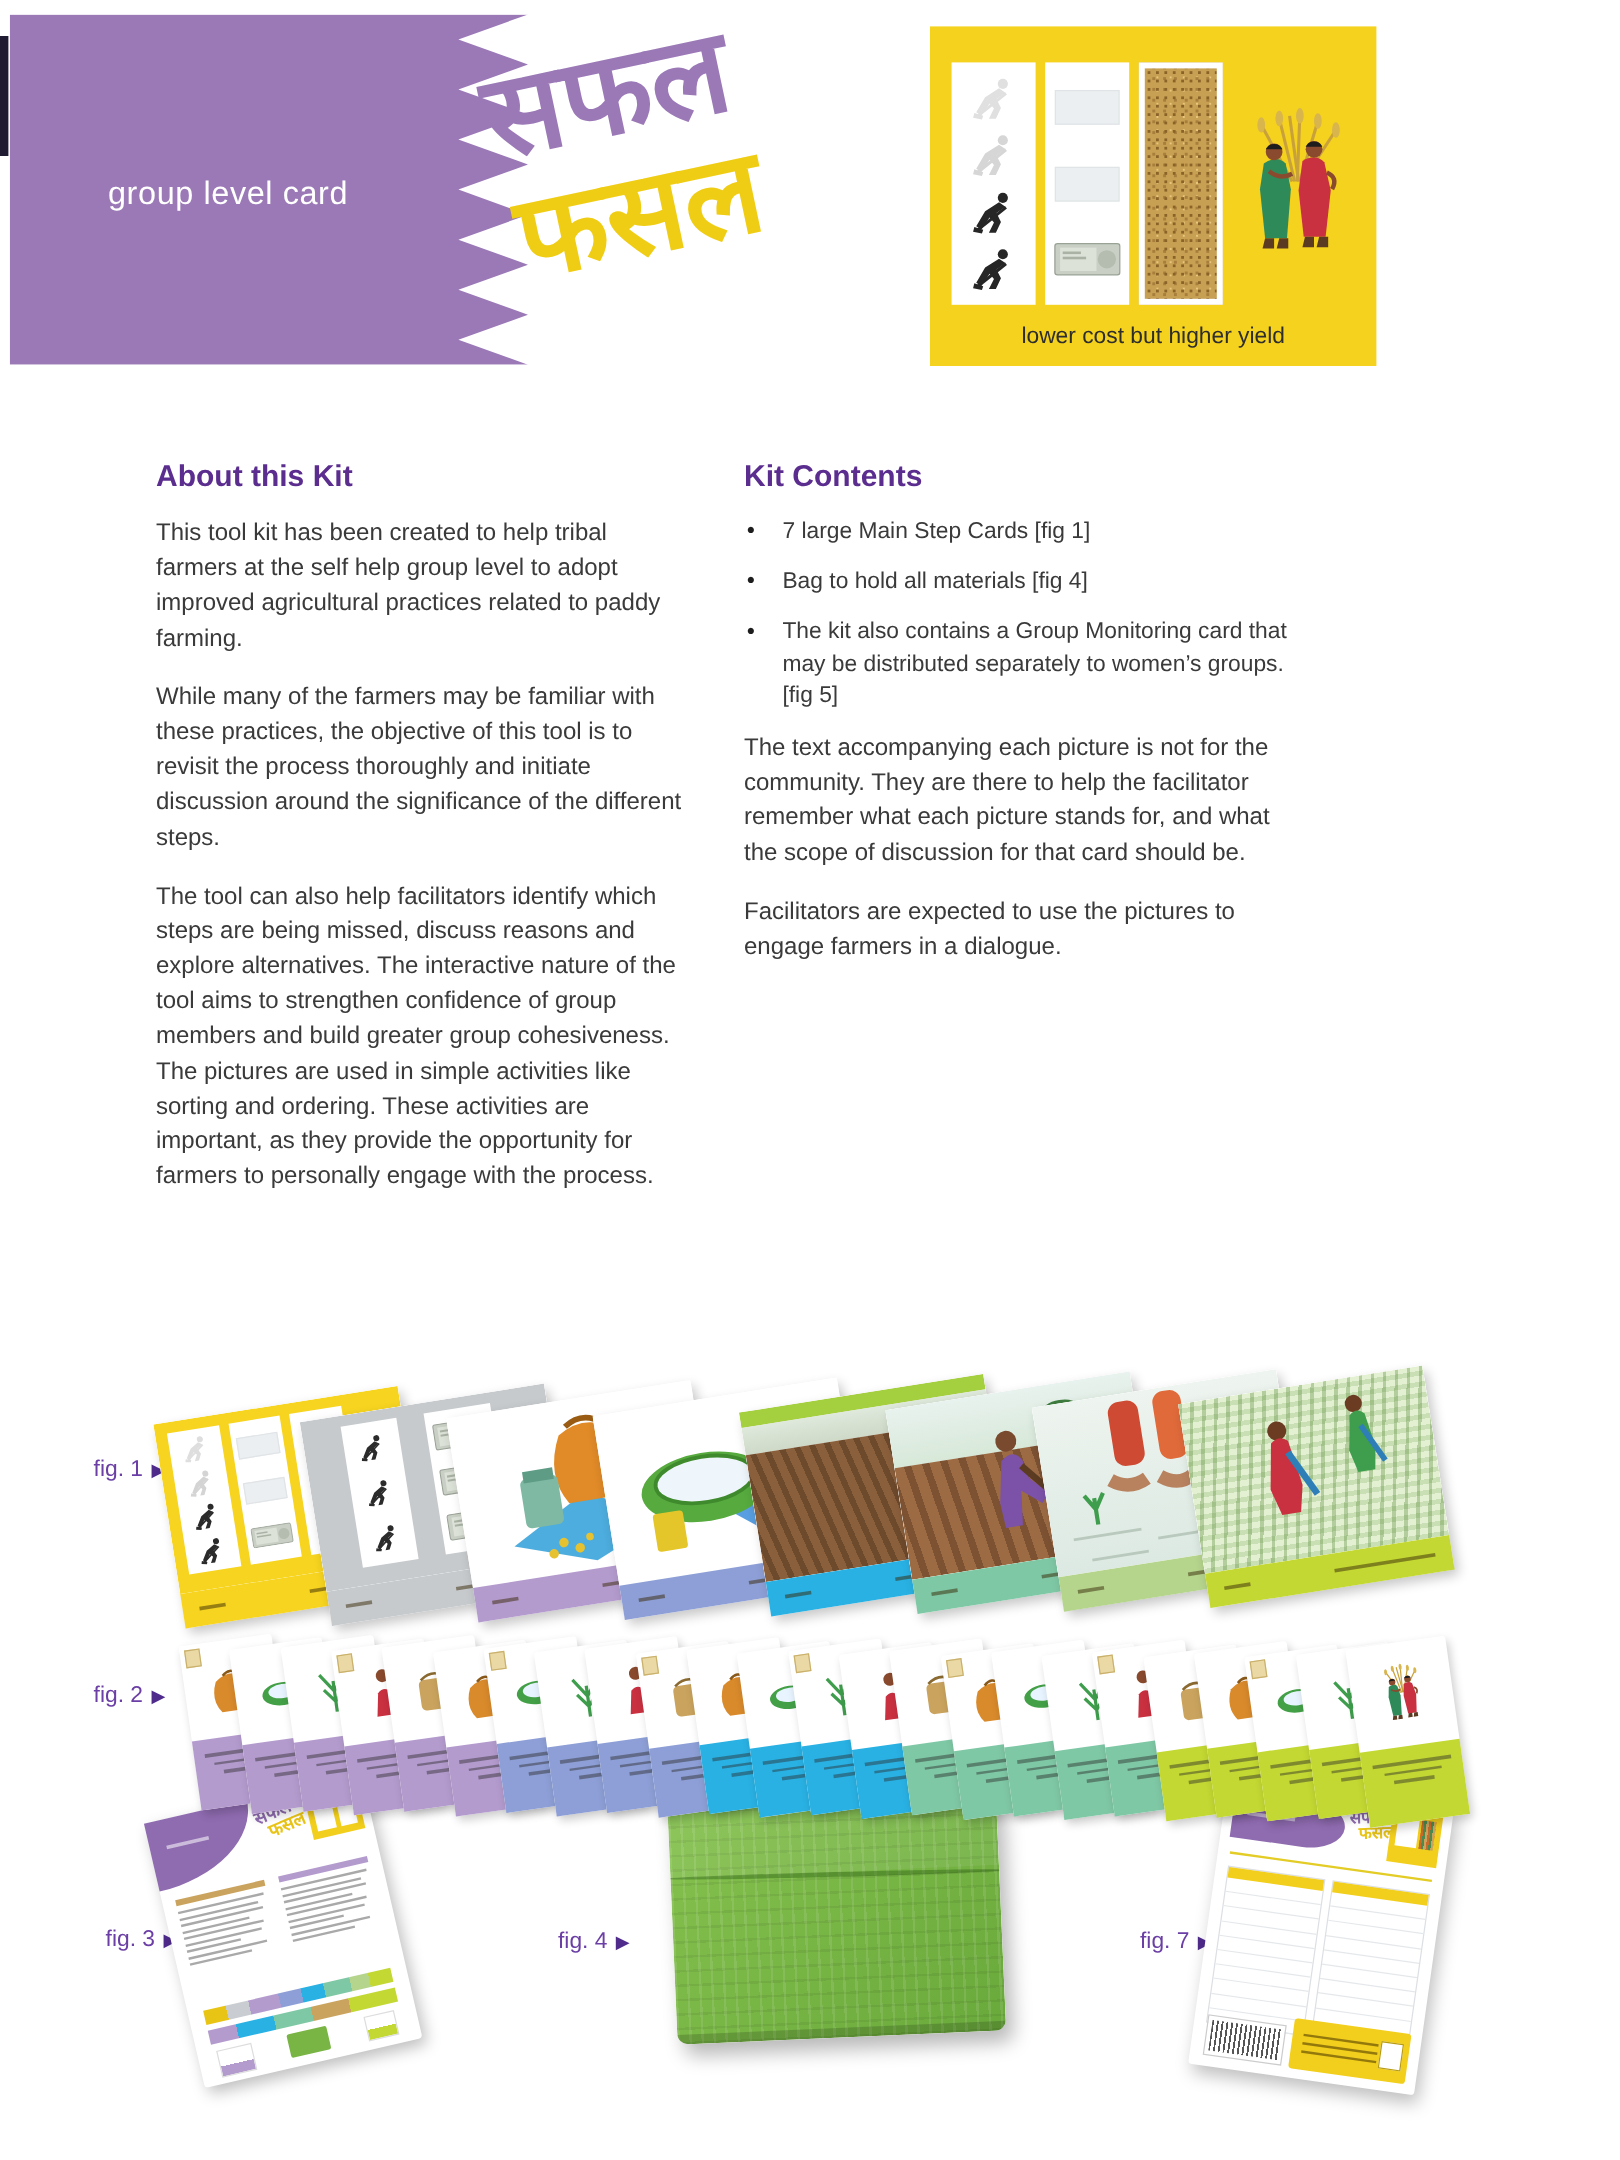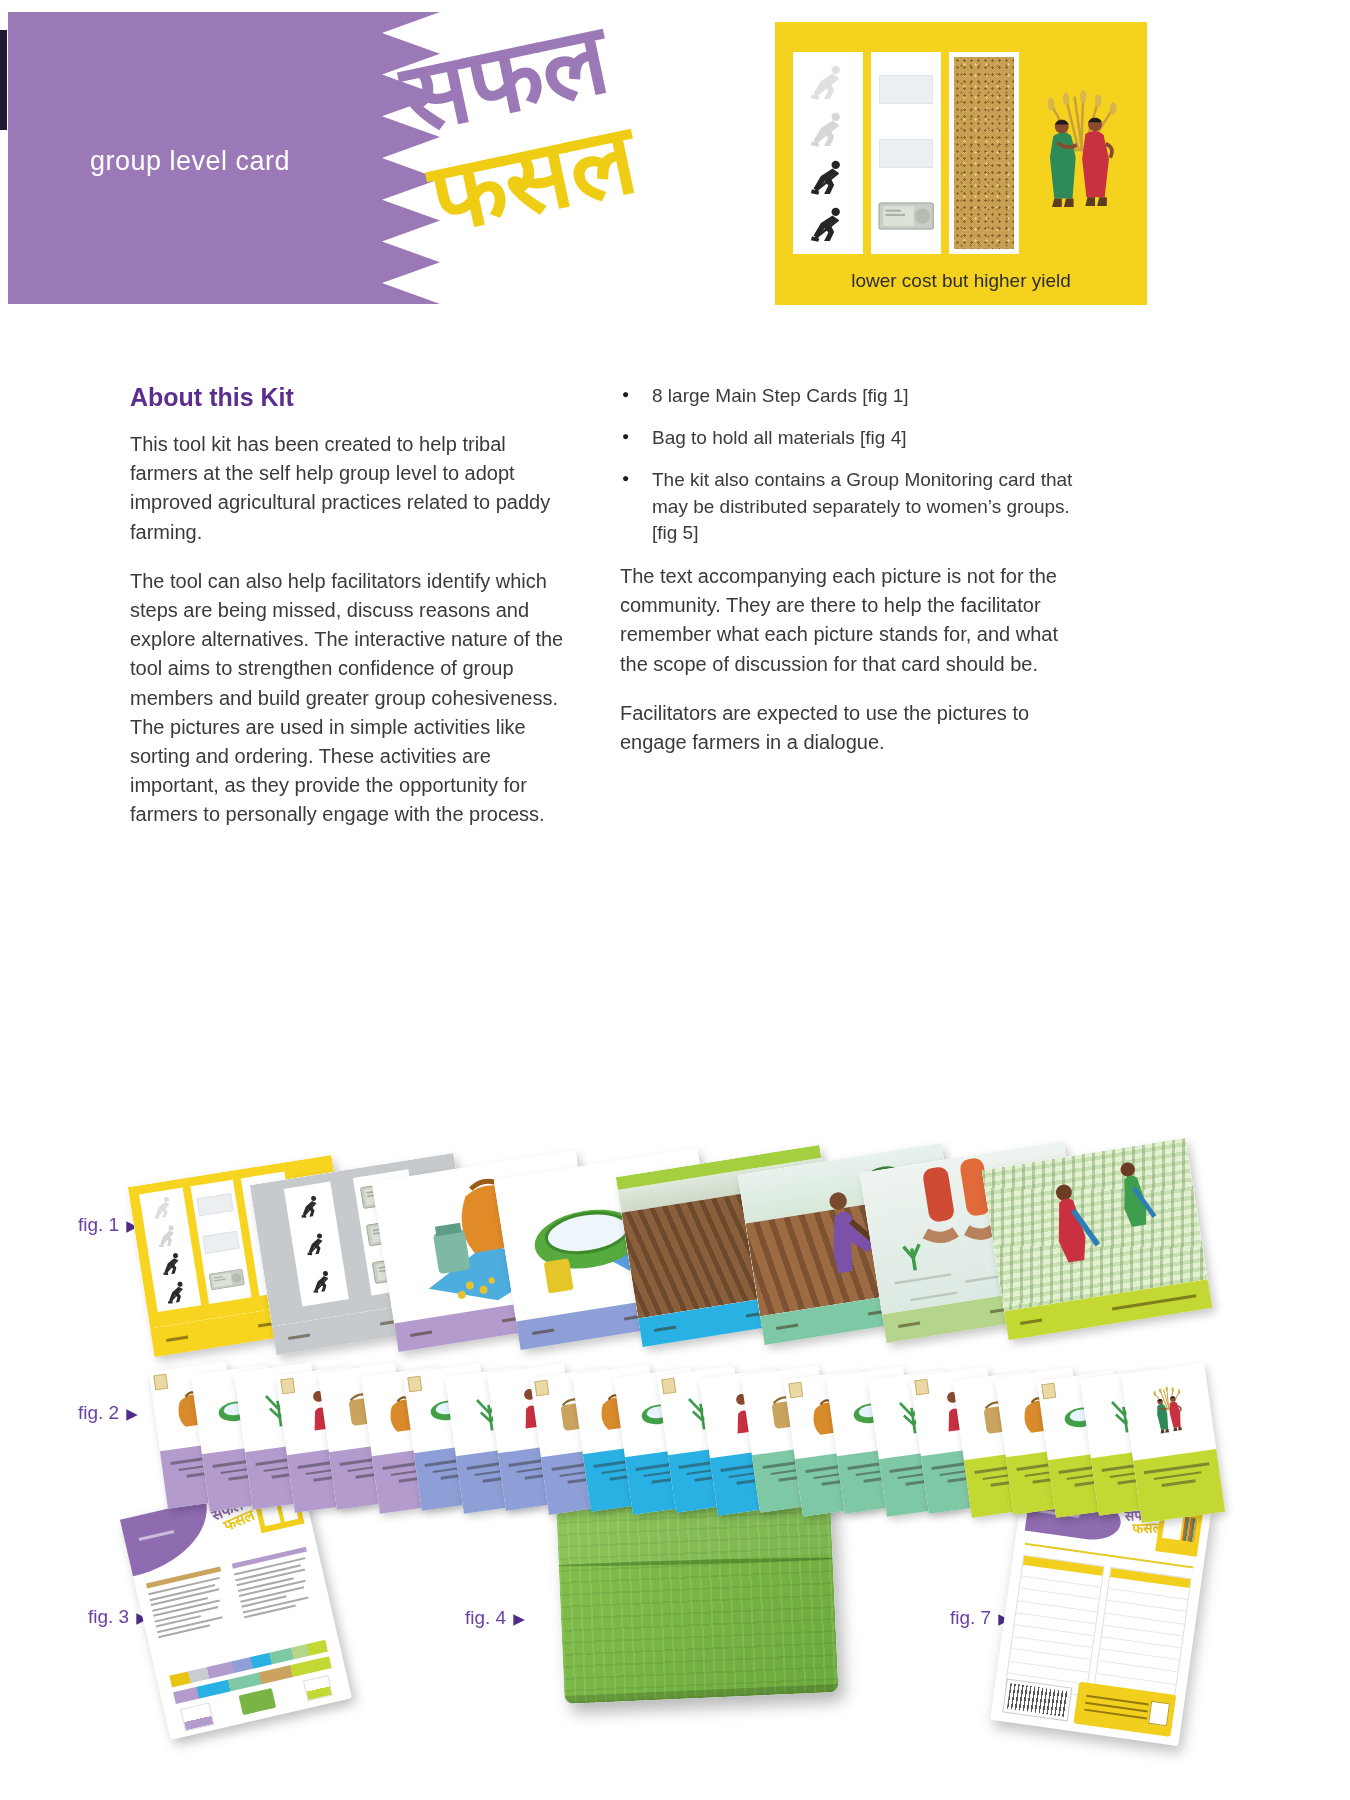--- a/index.html
+++ b/index.html
@@ -208,26 +208,28 @@
           <path d="M62.5 27 a7.2 7.2 0 0 1 13 0" fill="#1d1d1d"></path>
           <path stroke="#8a4a2e" stroke-width="3.5" fill="none" d="M79 47 q9 4 4 13"></path>
           <path d="M62 97 h7 v8 h-9 z M73 97 h7 v8 h-9 z" fill="#5b3b22"></path>
         </svg></div>
     <div class="ctag">lower cost but higher yield</div>
   </div>
 
   <section class="col about">
     <h2>About this Kit</h2>
     <p>This tool kit has been created to help tribal farmers at the self help group level to adopt improved agricultural practices related to paddy farming.</p>
+    <p>While many of the farmers may be familiar with these practices, the objective of this tool is to revisit the process thoroughly and initiate discussion around the significance of the different steps.</p>
     <p>The tool can also help facilitators identify which steps are being missed, discuss reasons and explore alternatives. The interactive nature of the tool aims to strengthen confidence of group members and build greater group cohesiveness. The pictures are used in simple activities like sorting and ordering. These activities are important, as they provide the opportunity for farmers to personally engage with the process.</p>
   </section>
 
   <section class="col contents">
+    <h2>Kit Contents</h2>
     <ul>
-      <li>8 large Main Step Cards [fig 1]</li>
+      <li>7 large Main Step Cards [fig 1]</li>
       <li>Bag to hold all materials [fig 4]</li>
       <li>The kit also contains a Group Monitoring card that may be distributed separately to women’s groups. [fig 5]</li>
     </ul>
     <p>The text accompanying each picture is not for the community. They are there to help the facilitator remember what each picture stands for, and what the scope of discussion for that card should be.</p>
     <p>Facilitators are expected to use the pictures to engage farmers in a dialogue.</p>
   </section>
 
   <div class="figlabel" style="left:78px;top:1214px">
     <span>fig. 1</span><b class="tri">▶</b>
   </div>

